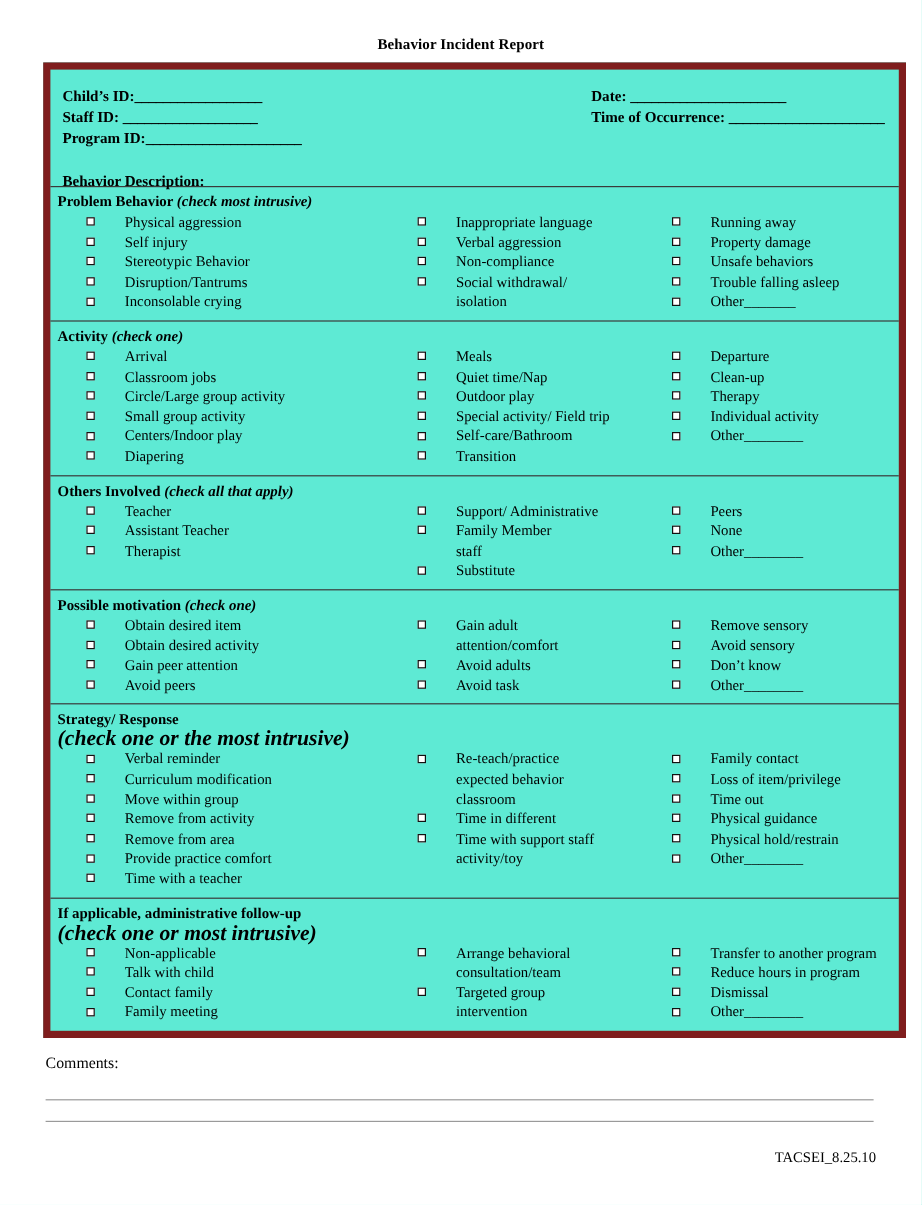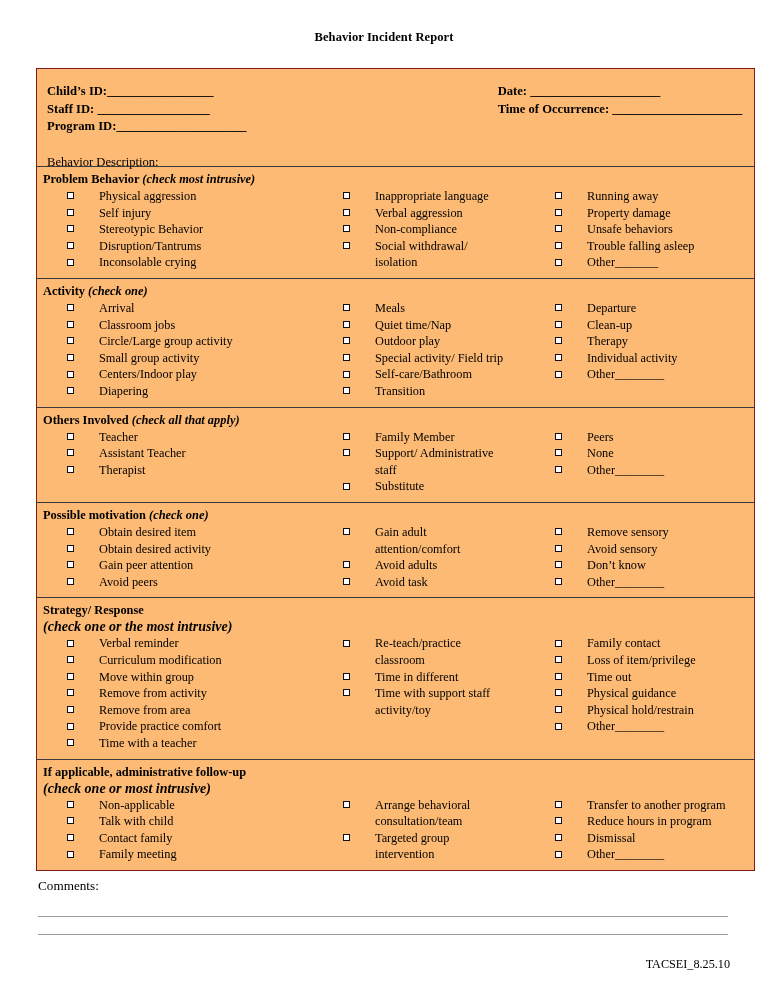--- a/index.html
+++ b/index.html
@@ -30,25 +30,25 @@
     font-size: 12.5px;
     letter-spacing: 0.1px;
     padding-top: 30px;
     padding-bottom: 12px;
   }
 
   
   .form-table {
     position: absolute;
     left: 36px;
-    top: 68px;
+    top: 52px;
     width: 719px;
-    border: 1px solid #7f1d1d;
-    box-sizing: border-box;
-    background: #fdba74;
+    border: 6px solid #7f1d1d;
+    box-sizing: border-box;
+    background: #5eead4;
   }
   .section {
     border-bottom: 1px solid #3a3a3a;
     padding: 4px 0 4px 0;
     box-sizing: border-box;
   }
   .section:last-child { border-bottom: none; }
 
   
   .idblock {
@@ -70,41 +70,41 @@
     font-weight: bold;
     font-size: 12.6px;
     line-height: 17.5px;
     position: absolute;
     right: 12px;
     top: 14px;
   }
   .id-right .line { white-space: nowrap; }
   .ul { font-weight: bold; letter-spacing: -0.4px; }
   .behavior-desc {
-    font-weight: normal;
+    font-weight: bold;
     font-size: 12.6px;
     position: absolute;
     left: 10px;
     top: 86px;
     text-align: center;
   }
 
   
   .sec-head {
     font-size: 12.4px;
     font-weight: bold;
     padding: 1px 0 1px 6px;
     line-height: 15px;
   }
   .sec-head .hint {
     font-style: italic;
     font-weight: bold;
   }
   .sec-head-2 {
-    font-size: 14px;
+    font-size: 18px;
     font-weight: bold;
     font-style: italic;
     padding: 0 0 1px 6px;
     line-height: 15px;
   }
 
   
   .cols {
     position: relative;
     width: 100%;
@@ -240,22 +240,22 @@
         </div>
         <div class="section">
           <div class="sec-head"><span>Others Involved </span><span class="hint">(check all that apply)</span></div>
           <div class="cols" style="height: 69.4px;">
             <div class="col col-1">
               <div class="opt"><span class="box"></span><span>Teacher</span></div>
               <div class="opt"><span class="box"></span><span>Assistant Teacher</span></div>
               <div class="opt"><span class="box"></span><span>Therapist</span></div>
             </div>
             <div class="col col-2">
+              <div class="opt"><span class="box"></span><span>Support/ Administrative</span></div>
               <div class="opt"><span class="box"></span><span>Family Member</span></div>
-              <div class="opt"><span class="box"></span><span>Support/ Administrative</span></div>
               <div class="opt cont"><span>staff</span></div>
               <div class="opt"><span class="box"></span><span>Substitute</span></div>
             </div>
             <div class="col col-3">
               <div class="opt"><span class="box"></span><span>Peers</span></div>
               <div class="opt"><span class="box"></span><span>None</span></div>
               <div class="opt"><span class="box"></span><span>Other________</span></div>
             </div>
           </div>
         </div>
@@ -290,20 +290,21 @@
               <div class="opt"><span class="box"></span><span>Verbal reminder</span></div>
               <div class="opt"><span class="box"></span><span>Curriculum modification</span></div>
               <div class="opt"><span class="box"></span><span>Move within group</span></div>
               <div class="opt"><span class="box"></span><span>Remove from activity</span></div>
               <div class="opt"><span class="box"></span><span>Remove from area</span></div>
               <div class="opt"><span class="box"></span><span>Provide practice comfort</span></div>
               <div class="opt"><span class="box"></span><span>Time with a teacher</span></div>
             </div>
             <div class="col col-2">
               <div class="opt"><span class="box"></span><span>Re-teach/practice</span></div>
+              <div class="opt cont"><span>expected behavior</span></div>
               <div class="opt cont"><span>classroom</span></div>
               <div class="opt"><span class="box"></span><span>Time in different</span></div>
               <div class="opt"><span class="box"></span><span>Time with support staff</span></div>
               <div class="opt cont"><span>activity/toy</span></div>
             </div>
             <div class="col col-3">
               <div class="opt"><span class="box"></span><span>Family contact</span></div>
               <div class="opt"><span class="box"></span><span>Loss of item/privilege</span></div>
               <div class="opt"><span class="box"></span><span>Time out</span></div>
               <div class="opt"><span class="box"></span><span>Physical guidance</span></div>

